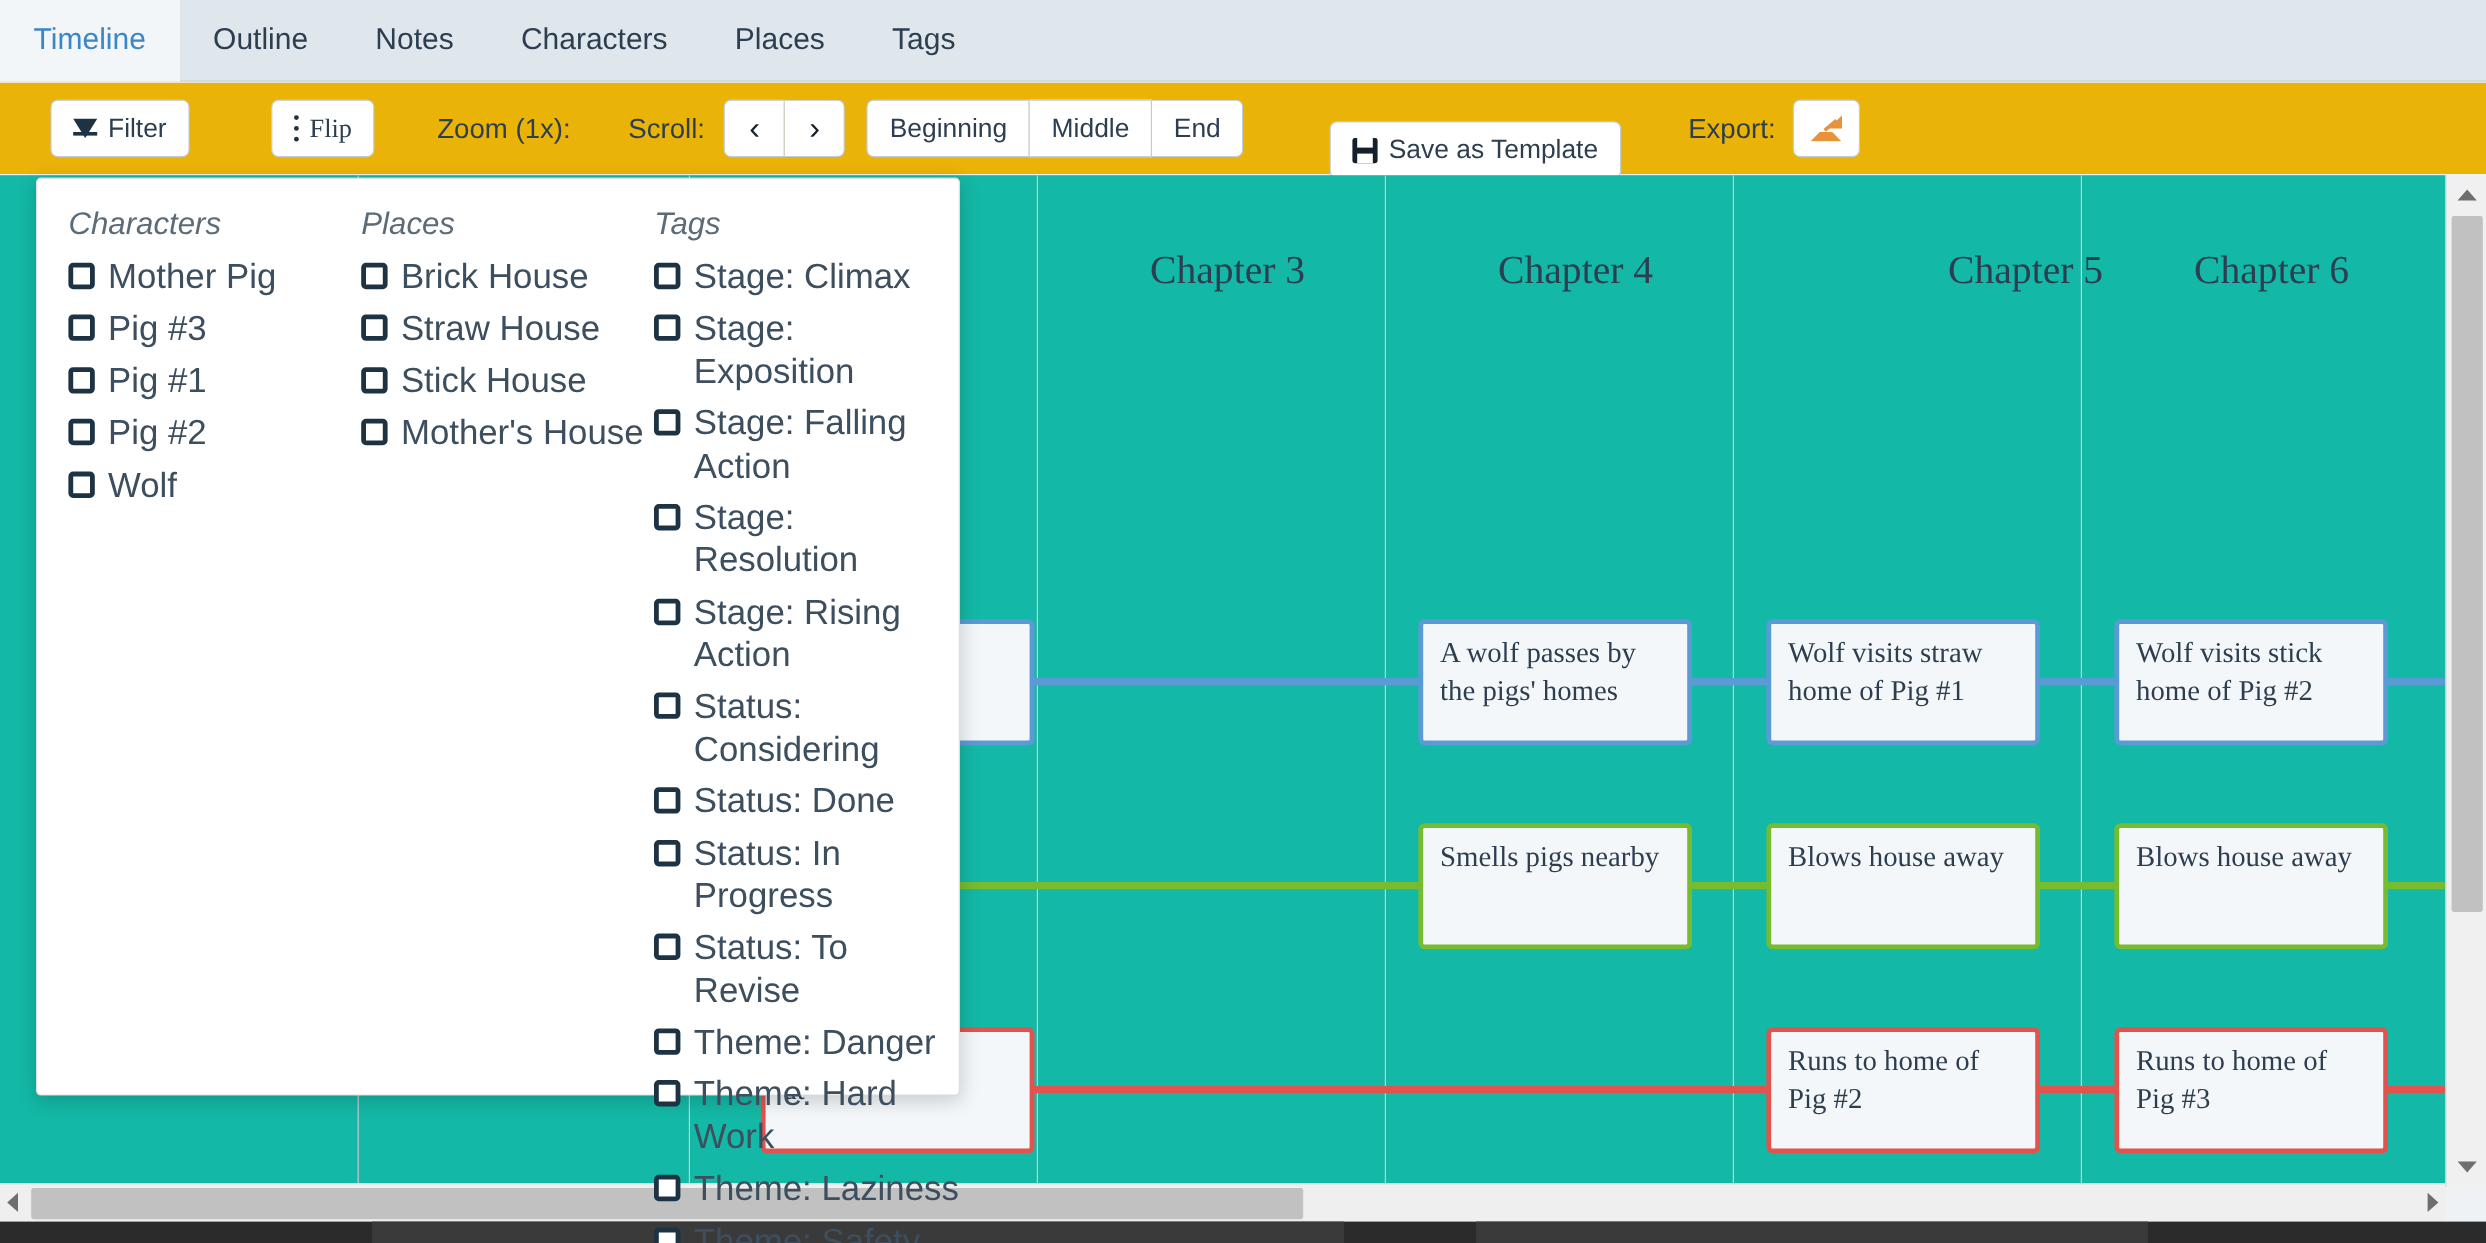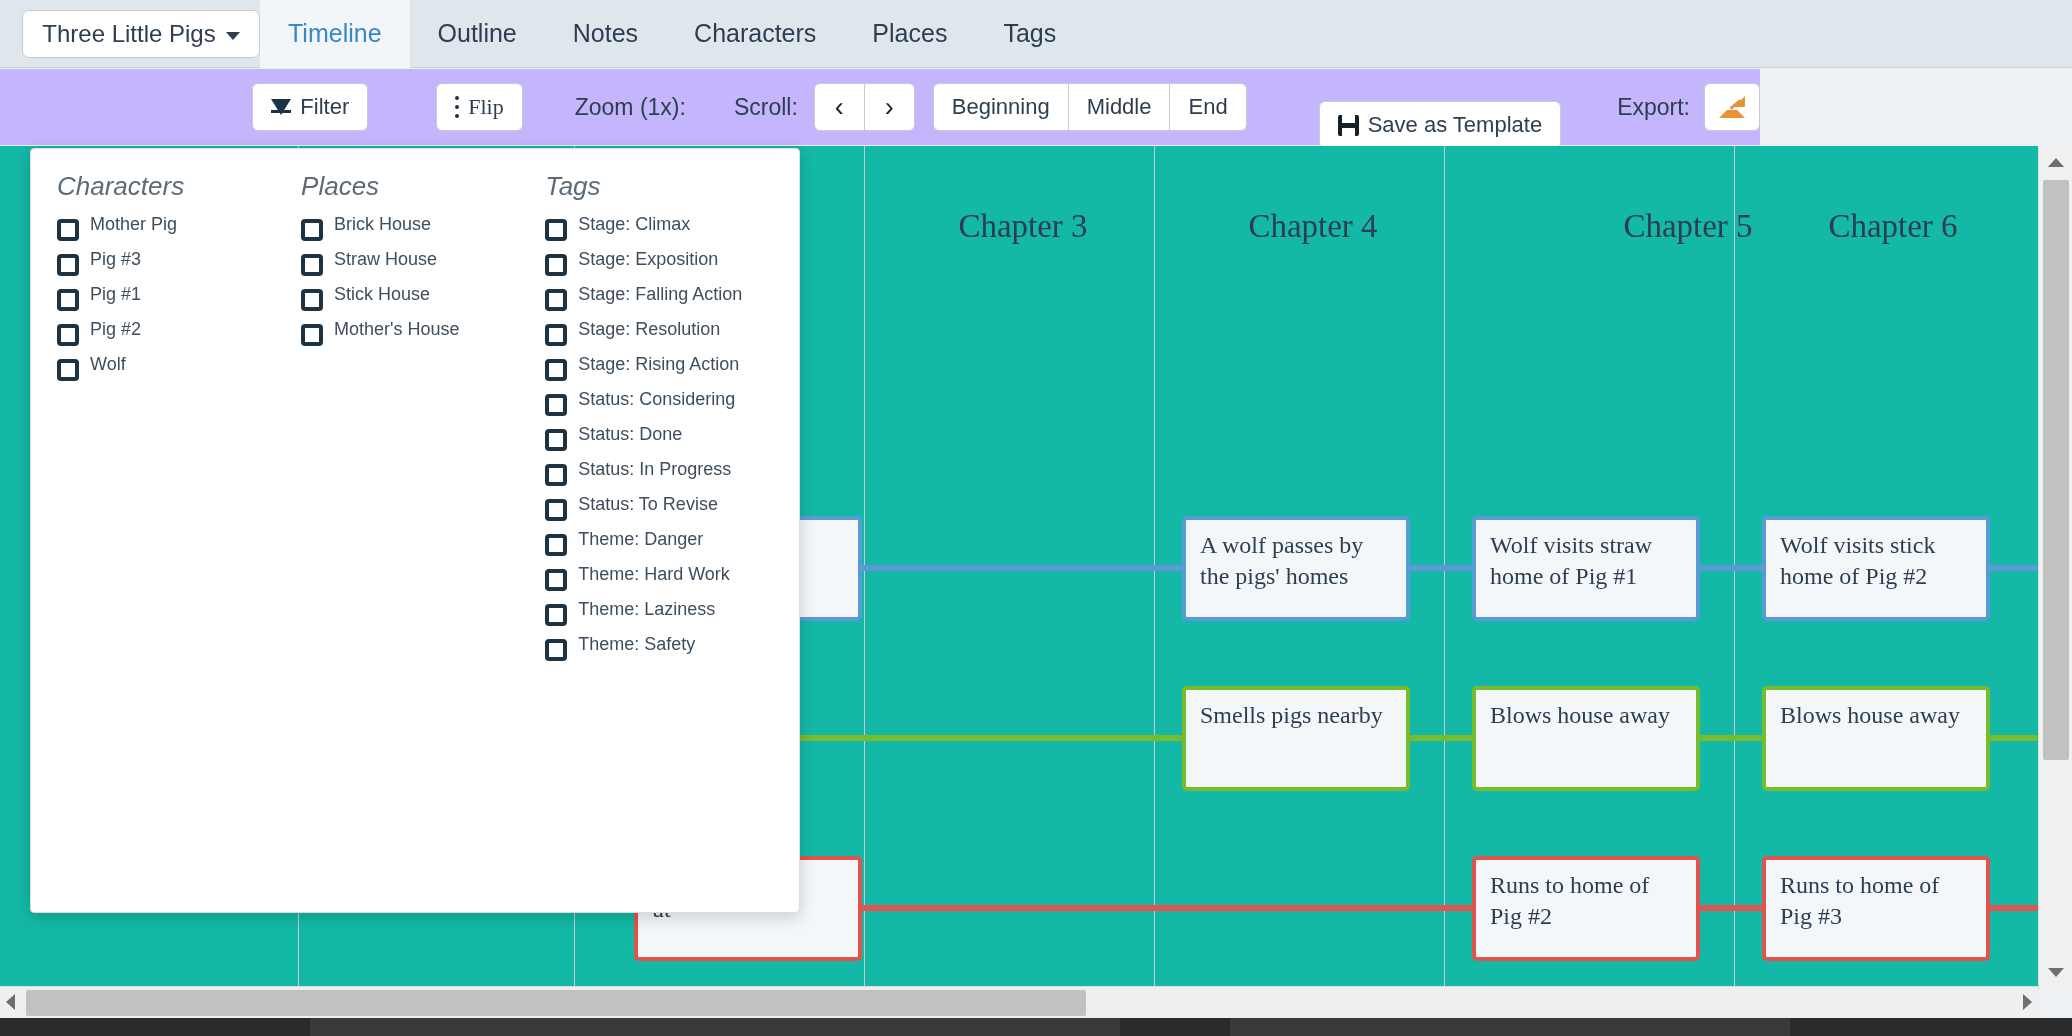--- a/index.html
+++ b/index.html
@@ -31,23 +31,23 @@
   }
   .navtab{
     height:68px; padding:0 28px;
     display:flex; align-items:center; justify-content:center;
     font-size:25px; color:#2c3e50; cursor:pointer;
   }
   .navtab.active{ color:#3a86c8; background:#f2f6f9; }
 
   
   #toolbar{
-    position:absolute; left:0; top:69px; width:1760px; height:76px;
-    background:#c4b5fd;
-    display:flex; align-items:center;justify-content:flex-end;
+    position:absolute; left:0; top:69px; width:2072px; height:76px;
+    background:#eab308;
+    display:flex; align-items:center;
   }
   .tb-btn{
     background:#fff; border:1px solid #c2ccd4; border-radius:6px;
     height:48px; padding:0 18px;
     display:flex; align-items:center; justify-content:center; gap:9px;
     font-size:22px; color:#2c3e50; cursor:pointer; white-space:nowrap;
   }
   .tb-label{ font-size:23px; color:#2c3e50; white-space:nowrap; }
   .grp{ display:flex; align-items:center; }
   .grp .tb-btn{ border-radius:0; border-left-width:0; }
@@ -121,35 +121,31 @@
     box-shadow:0 4px 16px rgba(0,0,0,.18);
     display:flex; padding:22px 0 0 26px; z-index:50;
   }
   .fcol{ width:250px; }
   .fcol.tags{ width:260px; }
   .fcol h4{
     font-style:italic; font-weight:normal; font-size:26px; color:#5b6b78; margin-bottom:12px;
   }
   .fitem{
     display:flex; align-items:flex-start; gap:11px;
-    font-size:18px; color:#3d4f5e; margin-bottom:8px; cursor:pointer; line-height:1.22;
+    font-size:29px; color:#3d4f5e; margin-bottom:8px; cursor:pointer; line-height:1.22;
   }
   .cbx{
     flex:0 0 auto; width:22px; height:22px; margin-top:5px;
     border:4px solid #1d3242; border-radius:4px; background:#fff;
   }
 </style>
 </head>
 <body>
 
 <div id="topnav">
-  <div class="proj-btn">
-    <span>Three Little Pigs</span>
-    <span class="caret-dn"></span>
-  </div>
   <div id="navtabs" style="display:flex">
       <div class="navtab active">Timeline</div>
       <div class="navtab">Outline</div>
       <div class="navtab">Notes</div>
       <div class="navtab">Characters</div>
       <div class="navtab">Places</div>
       <div class="navtab">Tags</div>
     </div>
 </div>
 

